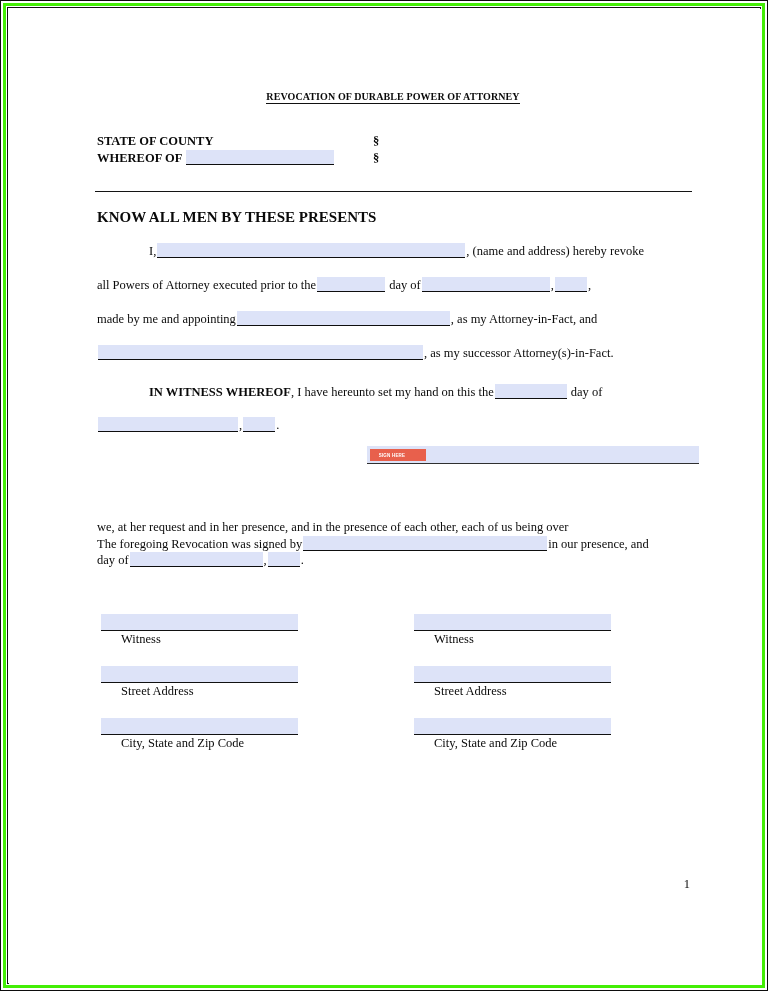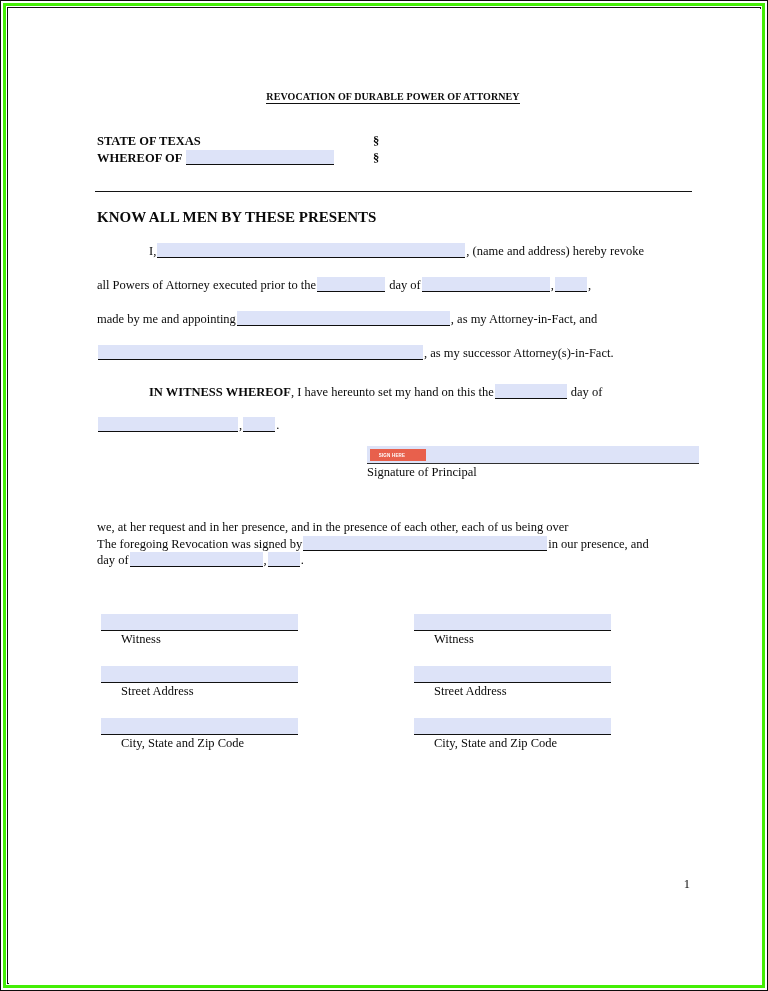--- a/index.html
+++ b/index.html
@@ -226,21 +226,21 @@
 
   <div class="sheet">
     <div class="doc">
 
       <div class="doc-title">
         <span>REVOCATION OF DURABLE POWER OF ATTORNEY</span>
       </div>
 
       <div class="state-block">
         <div class="state-row">
-          <span>STATE OF TEXAS</span>
+          <span>STATE OF COUNTY</span>
           <span class="sect-mark">§</span>
         </div>
         <div class="state-row">
           <span>WHEREOF OF</span>
           <span class="field" style="width:148px;"></span>
           <span class="sect-mark">§</span>
         </div>
       </div>
 
       <div class="rule"></div>
@@ -271,21 +271,20 @@
         <span class="field" style="width:140px;"></span><span>,</span><span class="field" style="width:32px;"></span><span>.</span>
       </div>
 
       <div class="sig-wrap">
         <div class="sig-field">
           <div class="sign-tag">
             <div class="tag-body">SIGN HERE</div>
             <div class="tag-arrow"></div>
           </div>
         </div>
-        <div class="sig-label">Signature of Principal</div>
       </div>
 
       <div class="wit-para">
         <span class="wl">we, at her request and in her presence, and in the presence of each other, each of us being over</span>
         <span class="wl"><span>The foregoing Revocation was signed by</span><span class="field" style="width:244px;"></span><span>in our presence, and</span></span>
         <span class="wl"><span>day of</span><span class="field" style="width:133px;"></span><span>,</span><span class="field" style="width:32px;"></span><span>.</span></span>
       </div>
 
       <div class="wit-cols">
 

